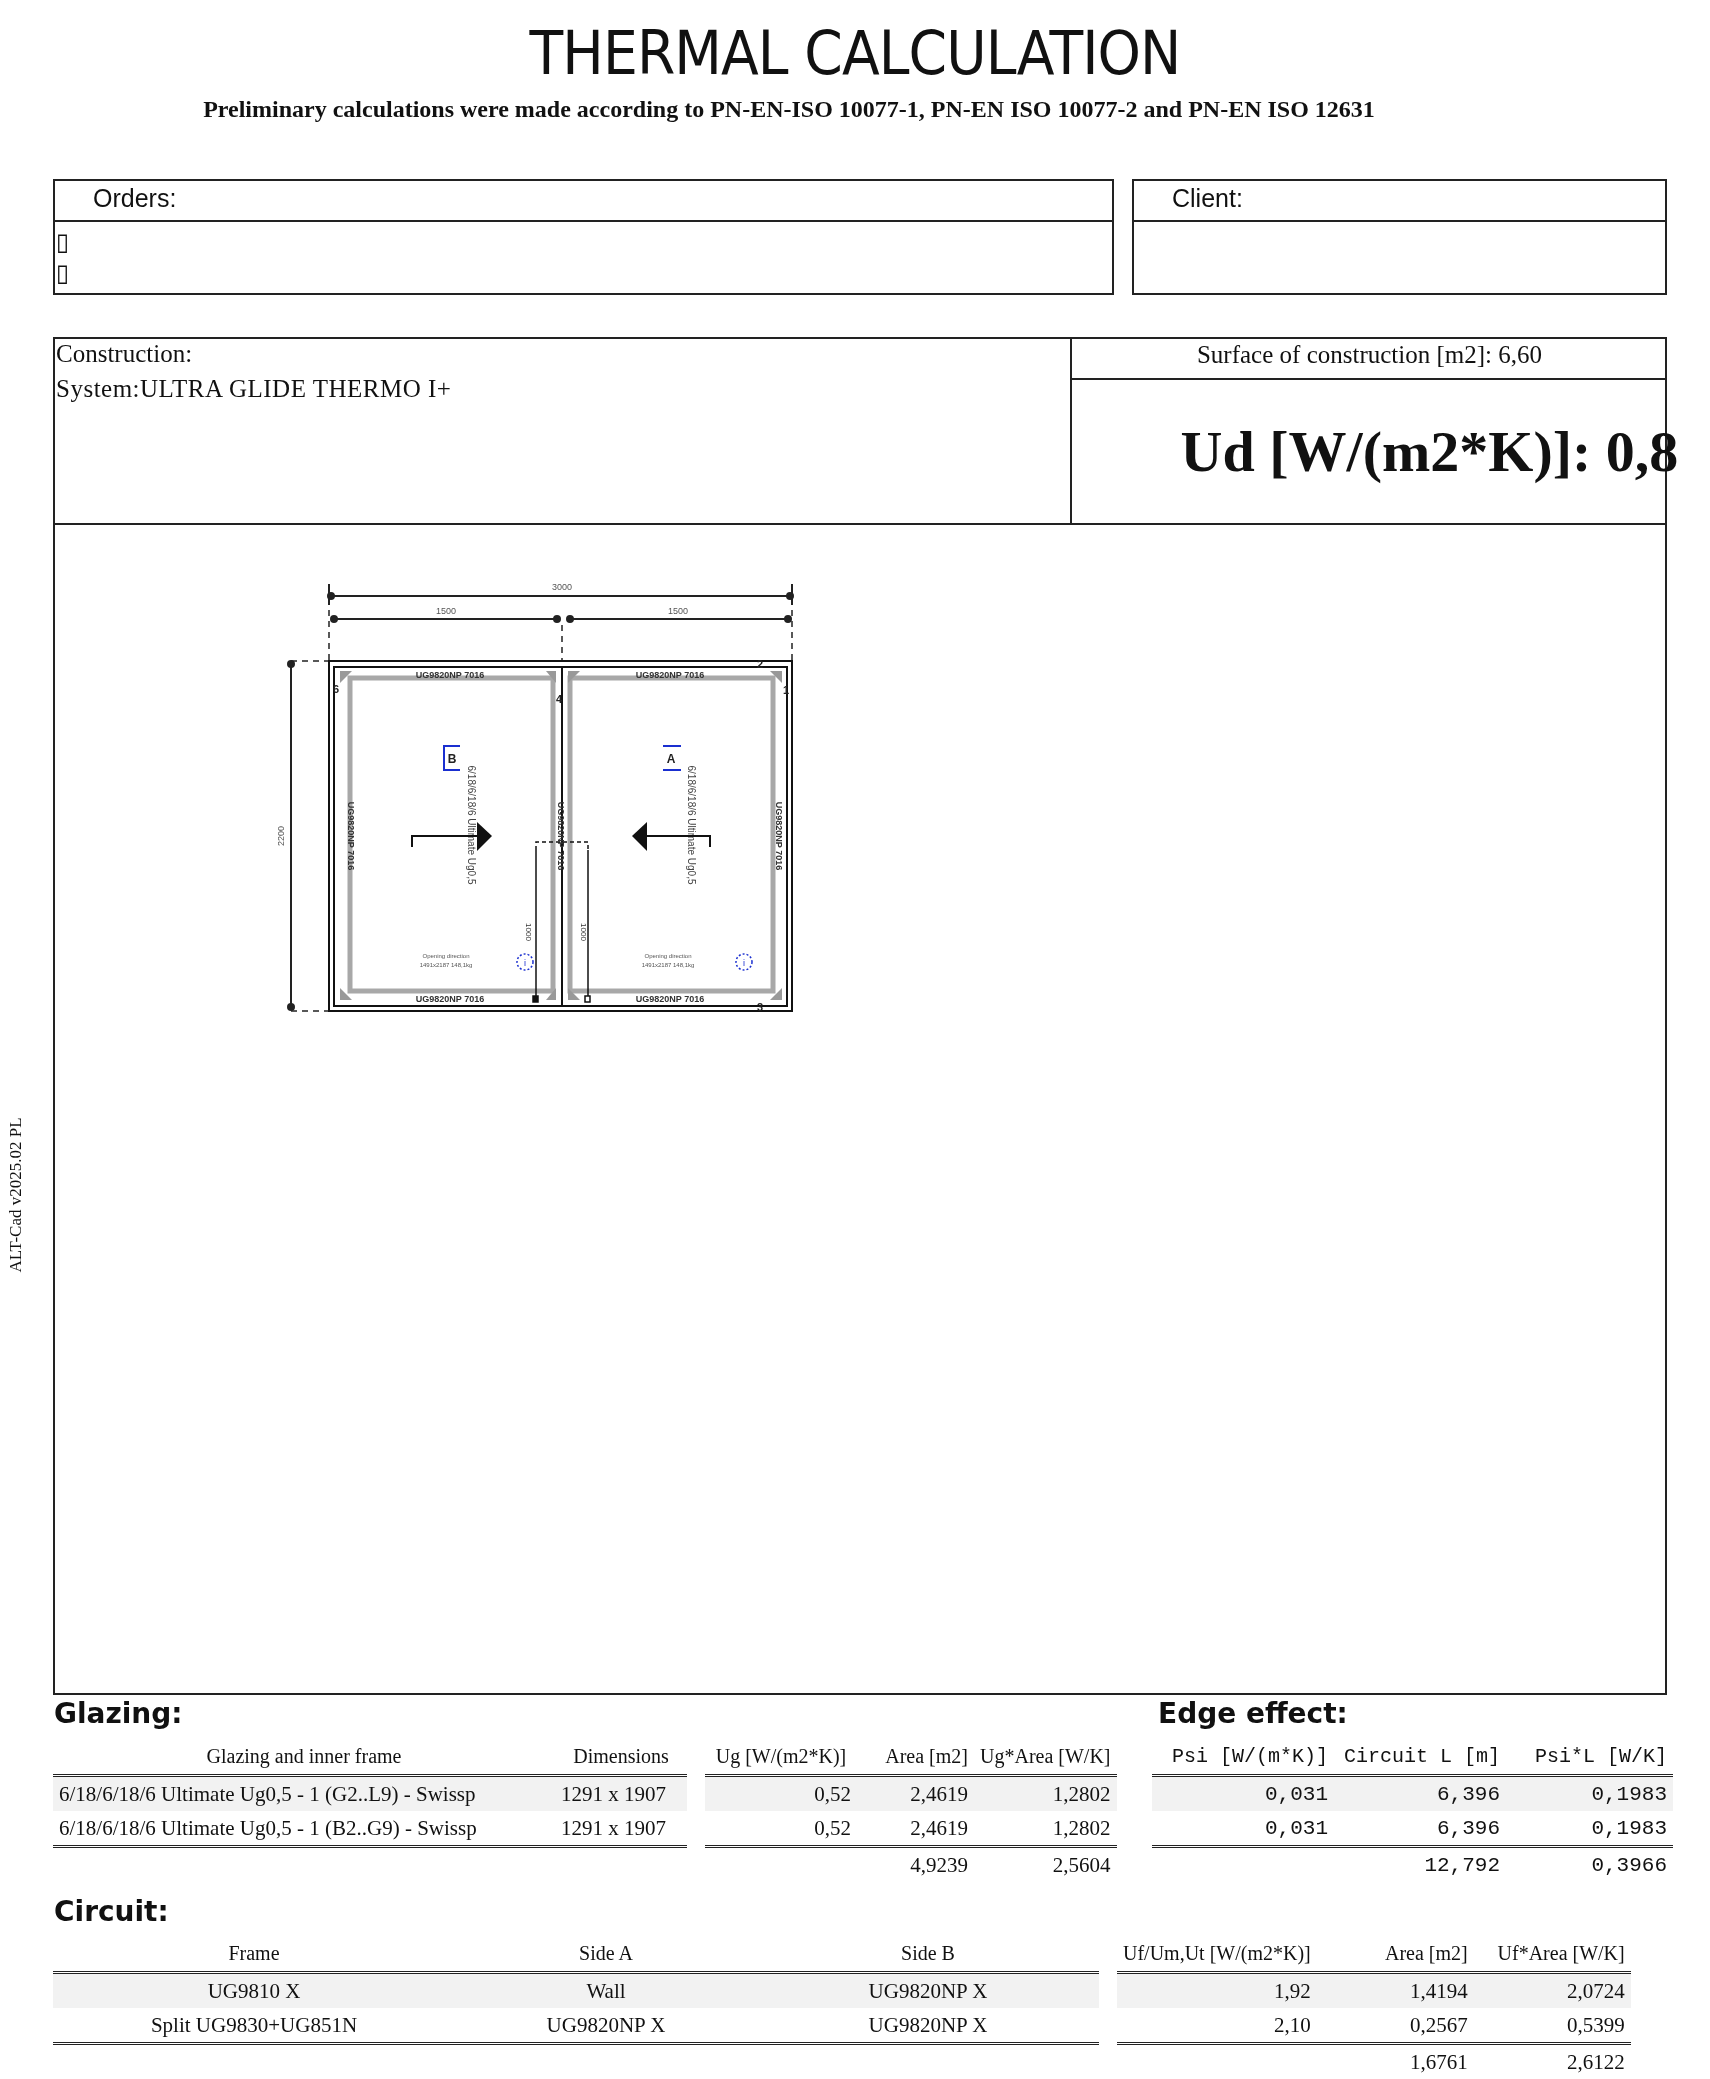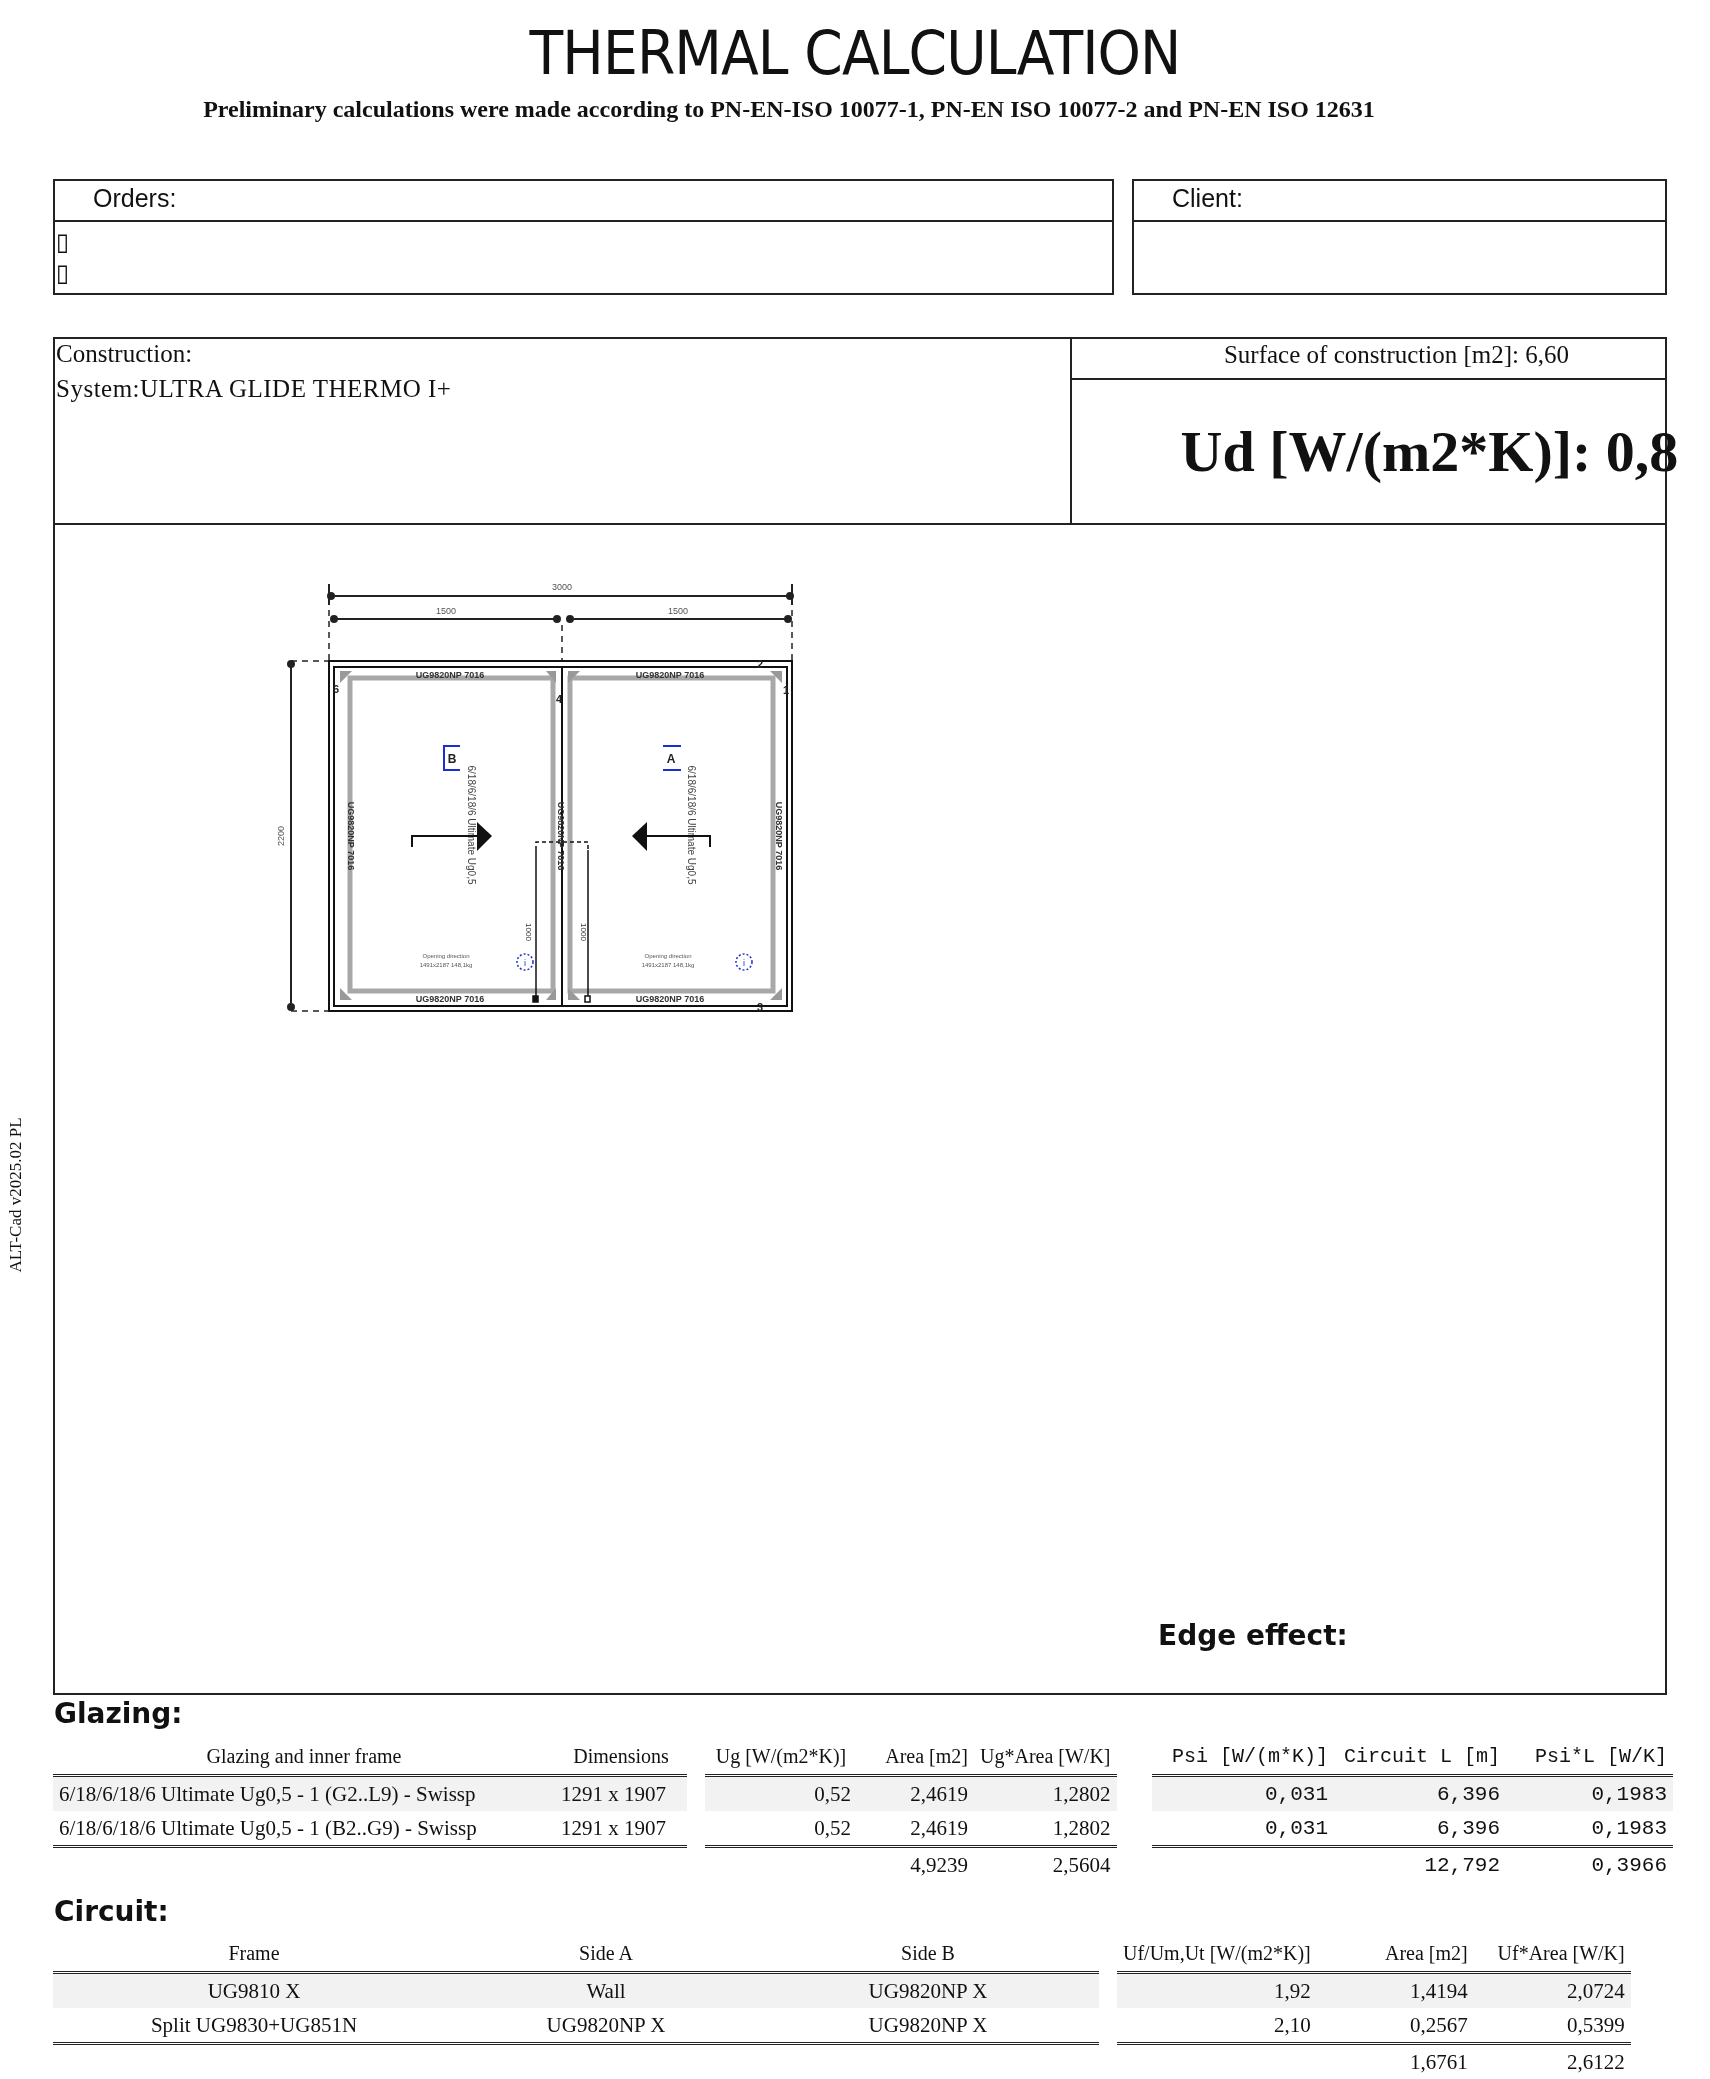--- a/index.html
+++ b/index.html
@@ -51,21 +51,21 @@
 <div class="abs hline" style="left:1132px; top:220px; width:535px;"></div>
 <div class="abs lbl sans" style="left:1135px; top:184px;">Client:</div>
 <div class="abs lbl sans" style="left:1135px; top:230px;"></div>
 
 <div class="abs box" style="left:53px; top:337px; width:1614px; height:1358px;"></div>
 <div class="abs hline" style="left:53px; top:523px; width:1614px;"></div>
 <div class="abs vline" style="left:1070px; top:337px; height:187px;"></div>
 <div class="abs hline" style="left:1070px; top:378px; width:597px;"></div>
 <div class="abs lbl serif" style="left:56px; top:340px;">Construction:</div>
 <div class="abs lbl serif" style="left:56px; top:375px; letter-spacing:0.5px;">System:ULTRA GLIDE THERMO I+</div>
-<div class="abs serif" style="left:1072px; top:341px; width:595px; text-align:center; font-size:25px;padding-left:27px;">Surface of construction [m2]:  6,60</div>
+<div class="abs serif" style="left:1072px; top:341px; width:595px; text-align:center; font-size:25px;">Surface of construction [m2]:  6,60</div>
 <div class="abs serif" style="left:1132px; top:418px; width:595px; text-align:center; font-size:58px; font-weight:bold;">Ud [W/(m2*K)]:  0,8</div>
 
 <div id="side-text" class="abs serif">ALT-Cad v2025.02  PL</div>
 
 <svg class="abs" style="left:270px; top:570px;" width="540" height="450" viewBox="0 0 540 450">
 
   <g stroke="#222" stroke-width="2" fill="#222">
     <line x1="59" y1="26" x2="522" y2="26"></line>
     <circle cx="61" cy="26" r="3"></circle>
       <circle cx="520" cy="26" r="3"></circle>
@@ -202,21 +202,21 @@
     <td></td>
         <td></td>
         <td class="gap"></td>
         <td></td>
     <td class="r">4,9239</td>
     <td class="r">2,5604</td>
   </tr>
 </tbody>
   </table>
 
-<div class="abs section-title narrow" style="left:1158px; top:1619px;">Edge effect:</div>
+<div class="abs section-title narrow" style="left:1158px; top:1697px;">Edge effect:</div>
 <table class="grid serif" style="left:1152px; top:1738px;font-family:Liberation Mono, monospace;">
   <tbody>
       <tr>
     <th class="r" style="width:170px;">Psi [W/(m*K)]</th>
     <th class="r" style="width:160px;">Circuit L [m]</th>
     <th class="r" style="width:155px;">Psi*L [W/K]</th>
   </tr>
   <tr class="shade">
     <td class="r">0,031</td>
     <td class="r">6,396</td>

